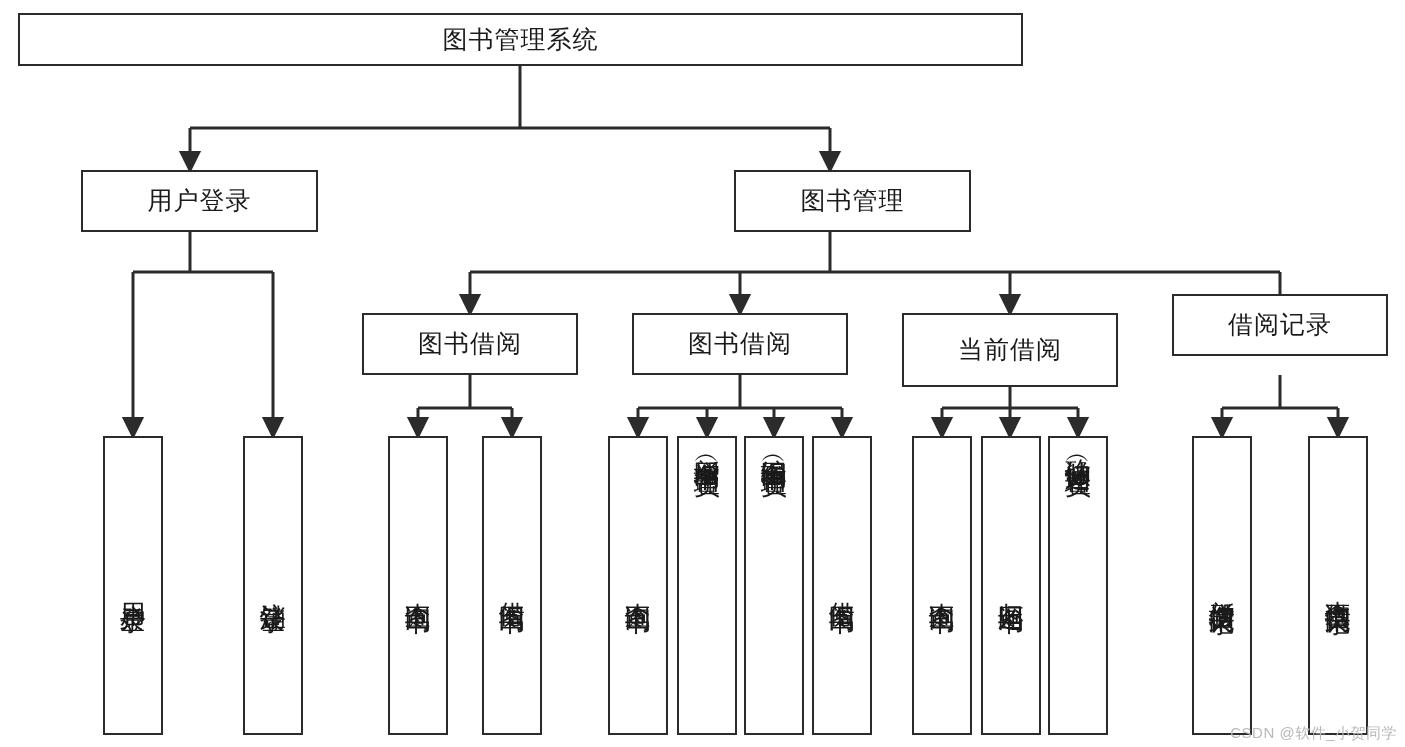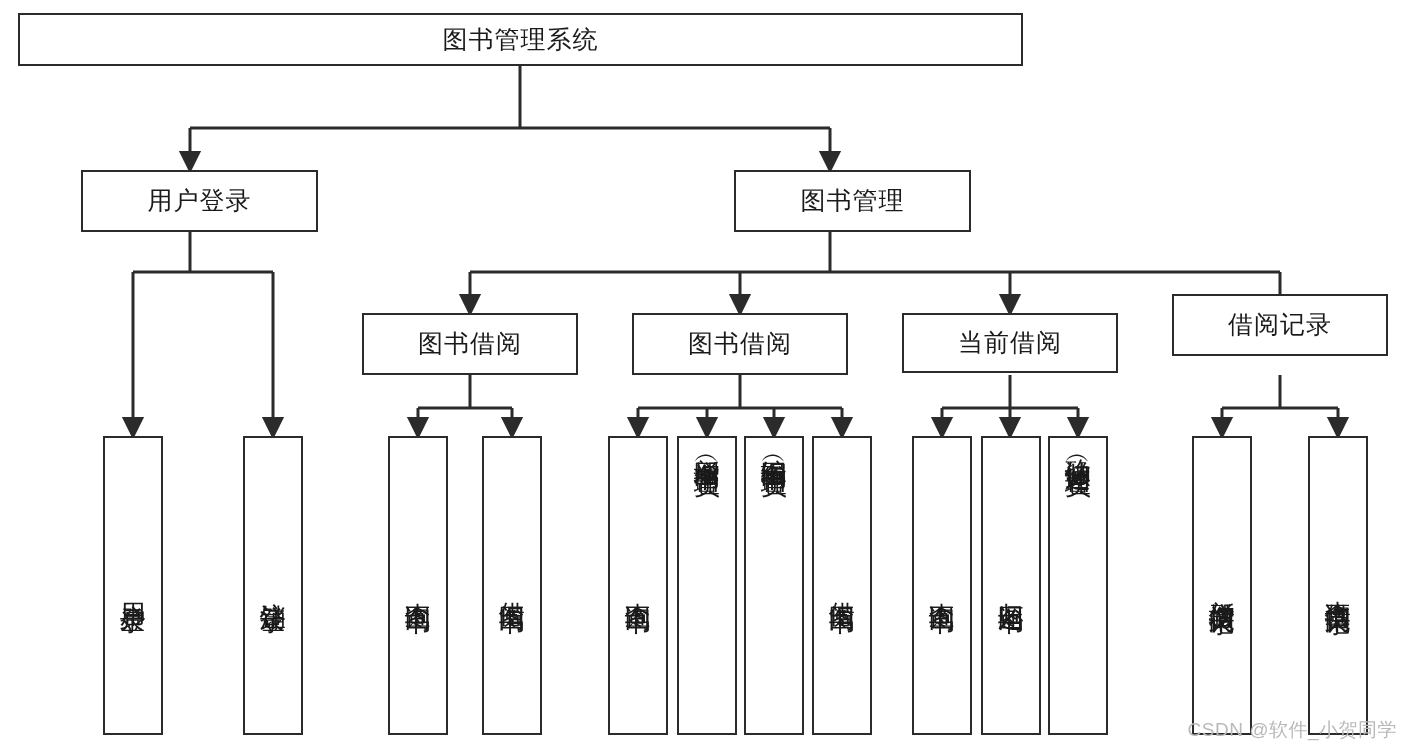--- a/index.html
+++ b/index.html
@@ -57,21 +57,21 @@
     display: block;
   }
   .node.leaf.mid .label {
     margin-top: auto;
     margin-bottom: auto;
   }
   .watermark {
     position: absolute;
     right: 8px;
     bottom: 4px;
-    font-size: 19px;
+    font-size: 15px;
     color: #b9b9b9;
     letter-spacing: 0.5px;
     white-space: nowrap;
     font-family: "Liberation Sans", "DejaVu Sans", sans-serif;
   }
 </style>
 </head>
 <body>
 
 <div id="canvas">
@@ -139,21 +139,21 @@
   </div>
 
   <div class="node" style="left:362px; top:313px; width:216px; height:62px;">
     <span class="label">图书借阅</span>
   </div>
 
   <div class="node" style="left:632px; top:313px; width:216px; height:62px;">
     <span class="label">图书借阅</span>
   </div>
 
-  <div class="node" style="left:902px; top:313px; width:216px; height:60px;">
+  <div class="node" style="left:902px; top:313px; width:216px; height:74px;">
     <span class="label">当前借阅</span>
   </div>
 
   <div class="node" style="left:1172px; top:294px; width:216px; height:62px;">
     <span class="label">借阅记录</span>
   </div>
 
   <div class="node leaf mid" style="left:103px; top:436px; width:60px; height:299px;">
     <span class="label">用户登录</span>
   </div>

